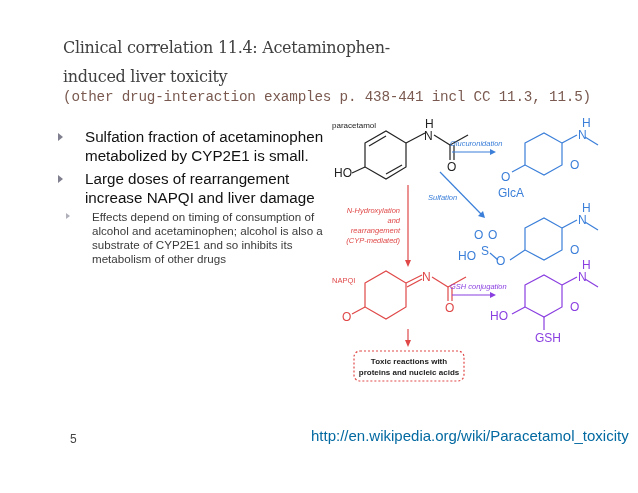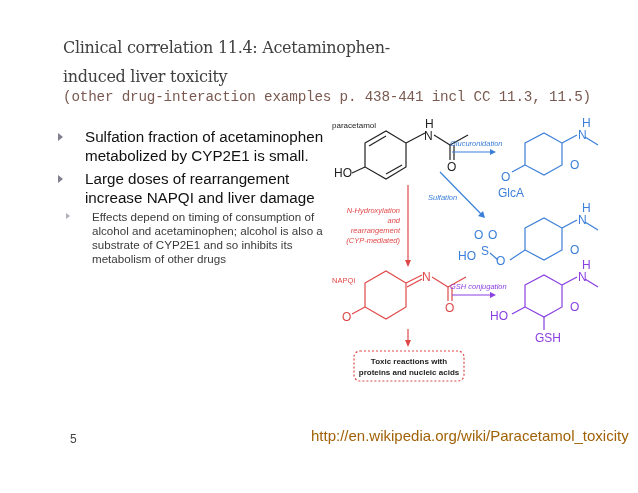--- a/index.html
+++ b/index.html
@@ -5,21 +5,21 @@
   html, body { margin:0; padding:0; background:#ffffff; }
   body { width:638px; height:493px; position:relative; overflow:hidden; font-family:"Liberation Sans", sans-serif; }
   .title { position:absolute; left:63px; top:33px; width:560px; font-family:"DejaVu Serif", serif; color:#404040; font-size:16px; line-height:29px; letter-spacing:-0.3px; }
   .subtitle { position:absolute; left:63px; top:88px; width:570px; font-family:Liberation Mono, monospace; color:#7a5a50; font-size:14.3px; line-height:18px; letter-spacing:-0.2px; }
   .bullets { position:absolute; left:58px; top:128px; width:285px; }
   .b1 { position:relative; padding-left:27px; color:#111; font-size:15.2px; line-height:18.6px; margin-bottom:5px; }
   .b2 { position:relative; padding-left:34px; color:#3a3a3a; font-size:11.6px; line-height:14px; margin-bottom:6px; margin-top:-2px; }
   .arrow { position:absolute; left:0; top:5px; width:0; height:0; border-left:5px solid #7f7f8f; border-top:4px solid transparent; border-bottom:4px solid transparent; }
   .b2 .arrow { left:8px; top:3px; border-left:4px solid #b0b0bb; border-top:3px solid transparent; border-bottom:3px solid transparent; }
   .page-num { position:absolute; left:70px; top:432px; font-size:12px; color:#444; }
-  .source { position:absolute; left:311px; top:427px; font-size:15px; color:#a16207; }
+  .source { position:absolute; left:311px; top:427px; font-size:15px; color:#0369a1; }
   svg text { font-family:"Liberation Sans", sans-serif; }
 </style>
 </head>
 <body>
 
 <div class="title">
   <div>Clinical correlation 11.4: Acetaminophen-</div>
   <div>induced liver toxicity</div>
 </div>
 <div class="subtitle">(other drug-interaction examples p. 438-441 incl CC 11.3, 11.5)</div>

